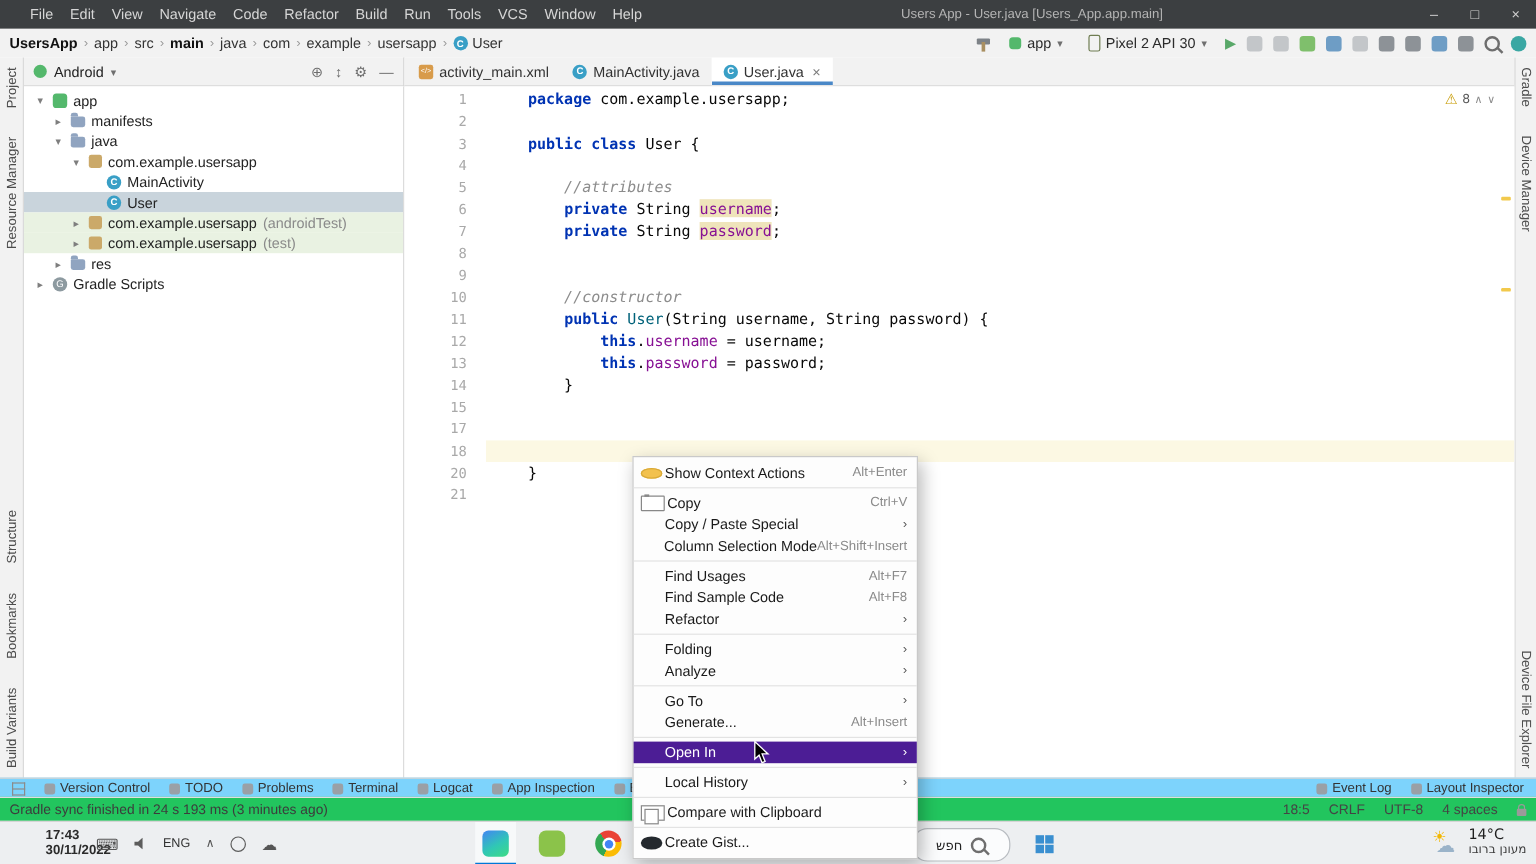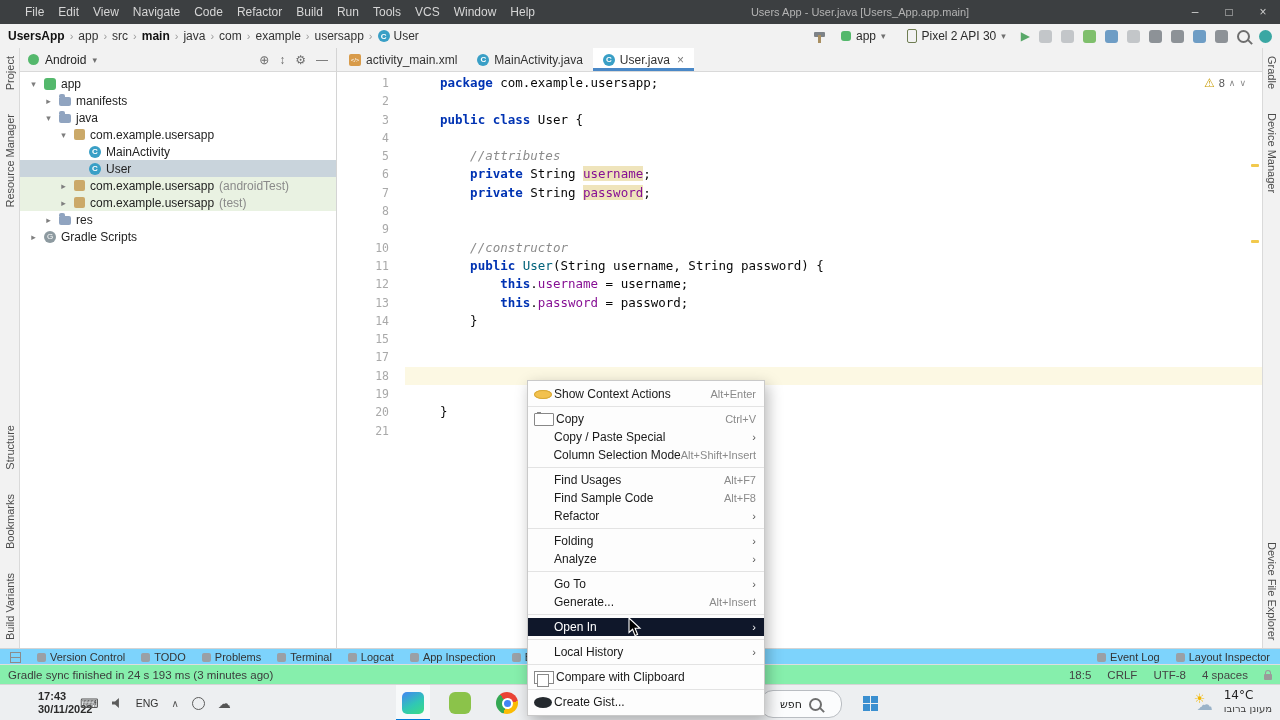--- a/index.html
+++ b/index.html
@@ -87,42 +87,42 @@
   .chev{color:#8a8a8a;font-size:9px;}
   .stripe-mark{position:absolute;right:3px;width:8px;height:3px;background:#f2c94c;border-radius:1px;}
   
   .ctx{position:absolute;left:527px;top:380px;width:236px;background:#fdfdfd;border:1px solid #c9c9c9;
        box-shadow:3px 5px 14px rgba(0,0,0,.28);padding:4px 0;z-index:40;font-size:12px;}
   .cm-item{display:flex;align-items:center;height:18px;line-height:18px;padding:0 8px 0 6px;color:#1a1a1a;white-space:nowrap;}
   .cm-item .mi{width:18px;display:inline-flex;justify-content:center;align-items:center;}
   .cm-label{margin-left:2px;}
   .cm-short{margin-left:auto;color:#8a8a8a;font-size:11px;}
   .cm-arrow{margin-left:auto;color:#555;font-size:11px;}
-  .cm-item.hl{background:#0f172a;color:#fff;}
+  .cm-item.hl{background:#4c1d95;color:#fff;}
   .cm-item.hl .cm-arrow{color:#fff;}
   .menu-sep{height:1px;background:#e3e3e3;margin:3px 0;}
   .mi-intention-bulb{width:9px;height:9px;border-radius:50%;background:#f2c14e;box-shadow:inset 0 0 0 1px #d8a937;}
   .mi-paste{width:9px;height:11px;border:1px solid #888;border-radius:1px;position:relative;background:#fff;}
   .mi-paste::before{content:"";position:absolute;top:-2px;left:2px;width:4px;height:2px;background:#888;}
   .mi-diff{width:10px;height:11px;border:1px solid #888;background:#fff;position:relative;}
   .mi-diff::before{content:"";position:absolute;left:2px;top:2px;width:10px;height:11px;border:1px solid #888;background:#fff;}
   .mi-github{width:11px;height:11px;border-radius:50%;background:#24292e;}
   
   .twbar{position:absolute;top:648px;left:0;right:0;height:16px;background:#7dd3fc;border-top:1px solid #d4d4d4;
          display:flex;align-items:center;font-size:11px;color:#333;padding:0 10px;gap:16px;}
   .twb-right{margin-left:auto;display:flex;gap:16px;}
   .twb-item{display:flex;align-items:center;gap:4px;white-space:nowrap;}
   .grid-ic{width:11px;height:11px;display:inline-block;
            background:linear-gradient(#8b8b8b,#8b8b8b) 0 0/11px 1px no-repeat,
                       linear-gradient(#8b8b8b,#8b8b8b) 0 10px/11px 1px no-repeat,
                       linear-gradient(#8b8b8b,#8b8b8b) 0 0/1px 11px no-repeat,
                       linear-gradient(#8b8b8b,#8b8b8b) 10px 0/1px 11px no-repeat,
                       linear-gradient(#8b8b8b,#8b8b8b) 0 5px/11px 1px no-repeat;}
   .dot-ic{width:9px;height:9px;border-radius:2px;background:#9aa0a6;display:inline-block;}
-  .statusline{position:absolute;top:664px;left:0;right:0;height:20px;background:#86efac;border-top:1px solid #dedede;
+  .statusline{position:absolute;top:664px;left:0;right:0;height:20px;background:#22c55e;border-top:1px solid #dedede;
               display:flex;align-items:center;font-size:11.5px;color:#3c3c3c;padding:0 8px;}
   .sl-right{margin-left:auto;display:flex;align-items:center;gap:16px;color:#444;}
   .lock-ic{width:8px;height:6px;background:#9a9a9a;border-radius:1px;position:relative;display:inline-block;margin-top:3px;}
   .lock-ic::before{content:"";position:absolute;top:-4px;left:1px;width:4px;height:4px;border:1.5px solid #9a9a9a;border-bottom:none;border-radius:3px 3px 0 0;}
   
   .taskbar{position:absolute;top:684px;left:0;right:0;height:36px;background:#edeff1;border-top:1px solid #d5d5d5;z-index:10;}
   .tb-clock{position:absolute;left:38px;top:5px;font-size:11px;color:#2b2b2b;line-height:13px;font-weight:bold;}
   .tb-tray{position:absolute;left:80px;top:0;height:36px;display:flex;align-items:center;gap:13px;color:#444;}
   .tray-g{font-size:13px;color:#555;}
   .tray-lang{font-size:10.5px;color:#333;}
@@ -392,24 +392,20 @@
           </div>
           <div class="code-line">
             <span class="ln">17</span>
             <span class="ct"></span>
           </div>
           <div class="code-line caret">
             <span class="ln">18</span>
             <span class="ct"></span>
           </div>
           <div class="code-line">
-            <span class="ln">19</span>
-            <span class="ct"></span>
-          </div>
-          <div class="code-line">
             <span class="ln">20</span>
             <span class="ct"><span class="pl">}</span></span>
           </div>
           <div class="code-line">
             <span class="ln">21</span>
             <span class="ct"></span>
           </div>
         </div>
       <div class="inspect">
         <span class="warn-g">⚠</span>

